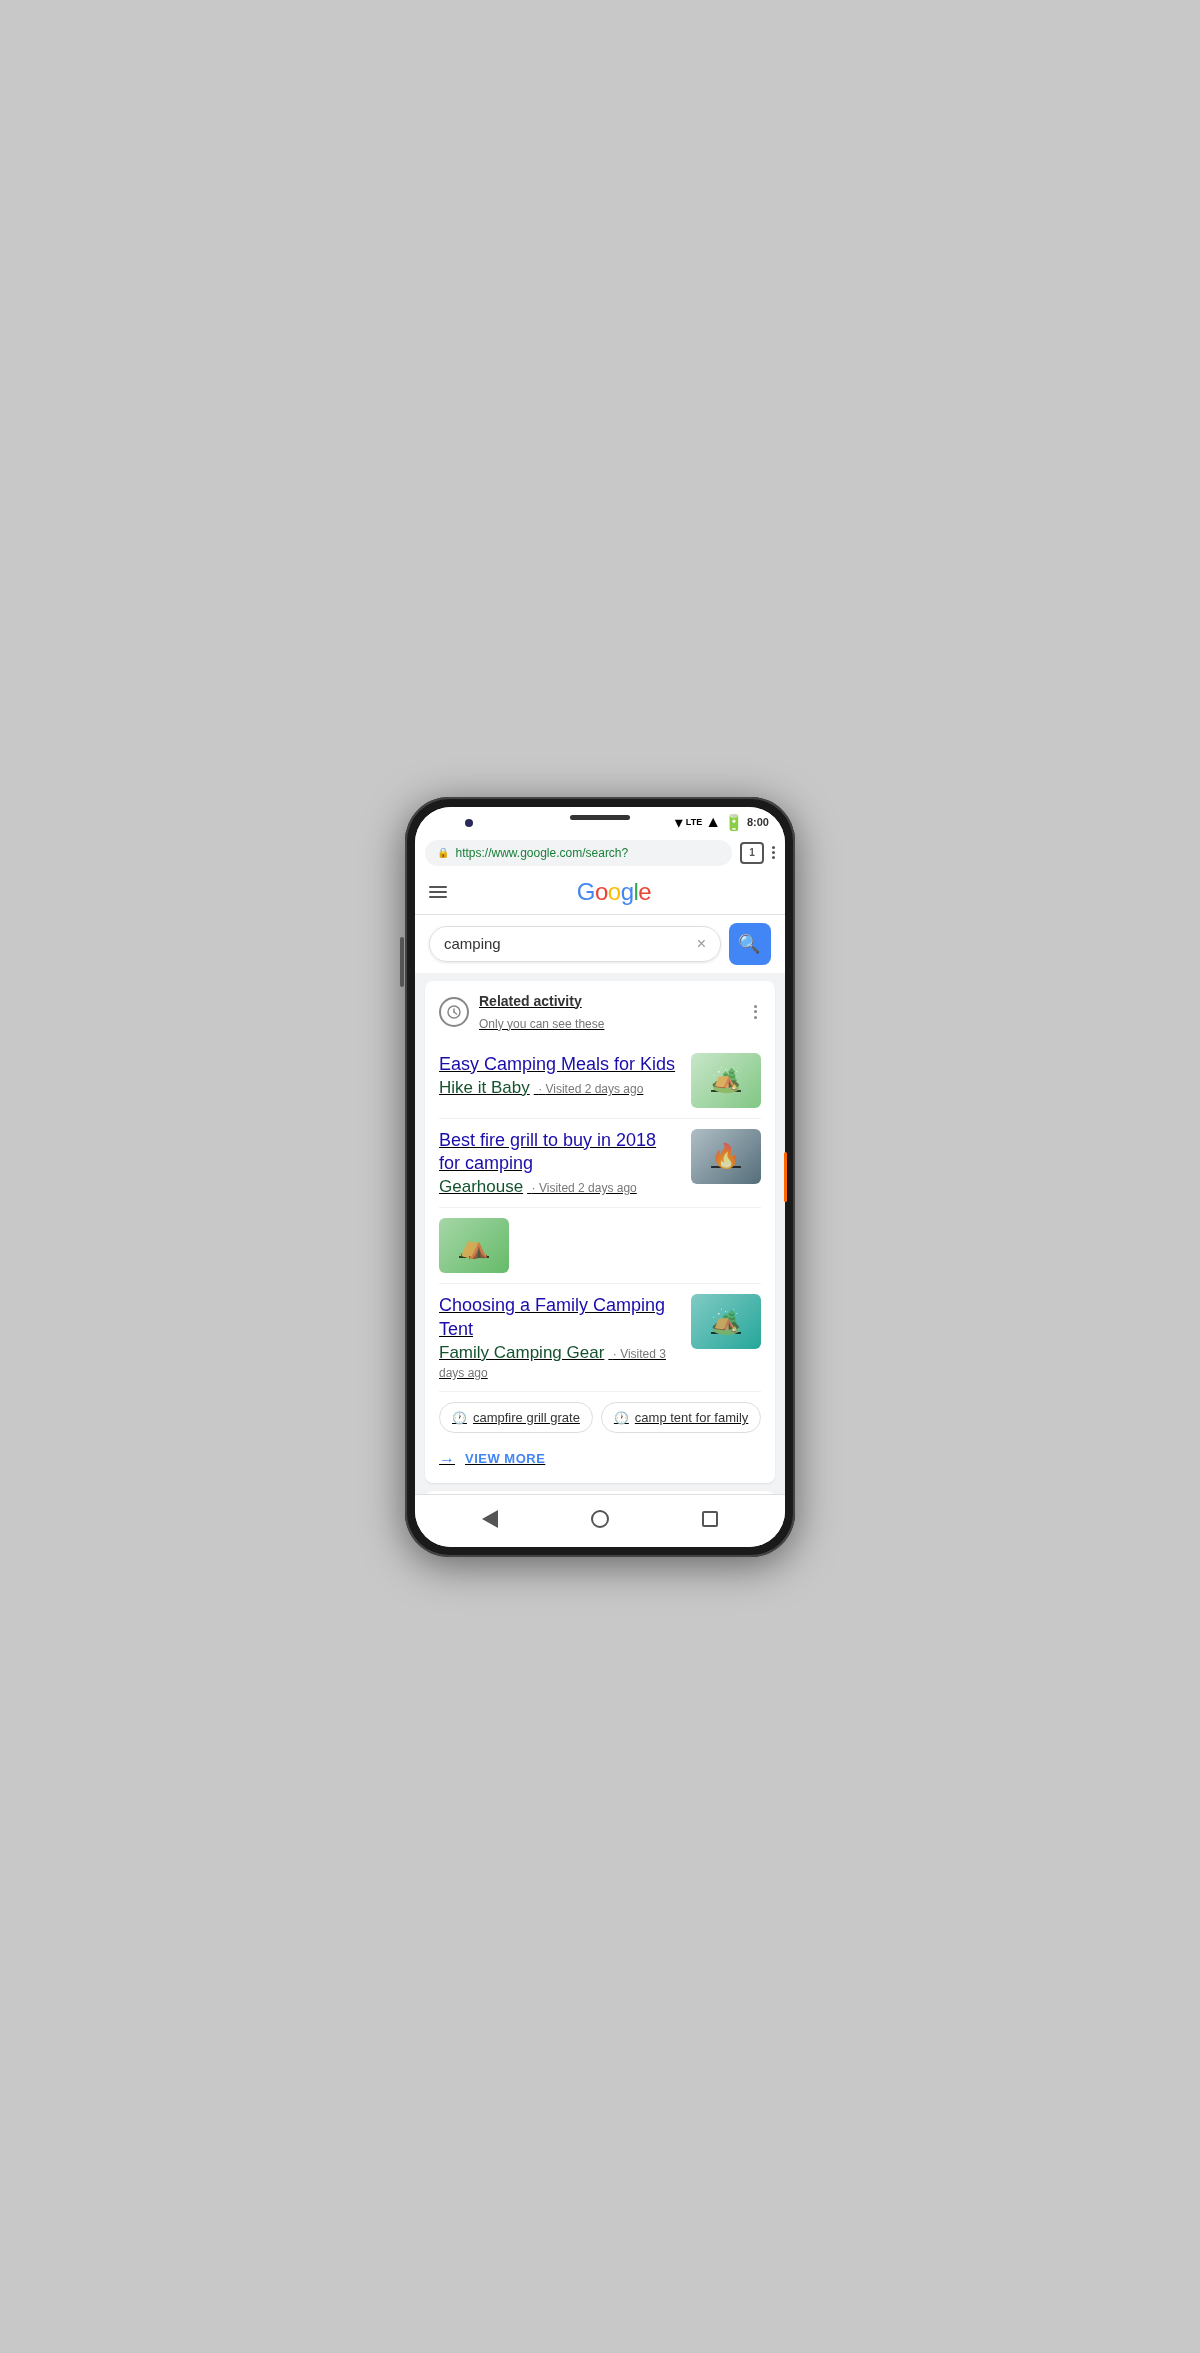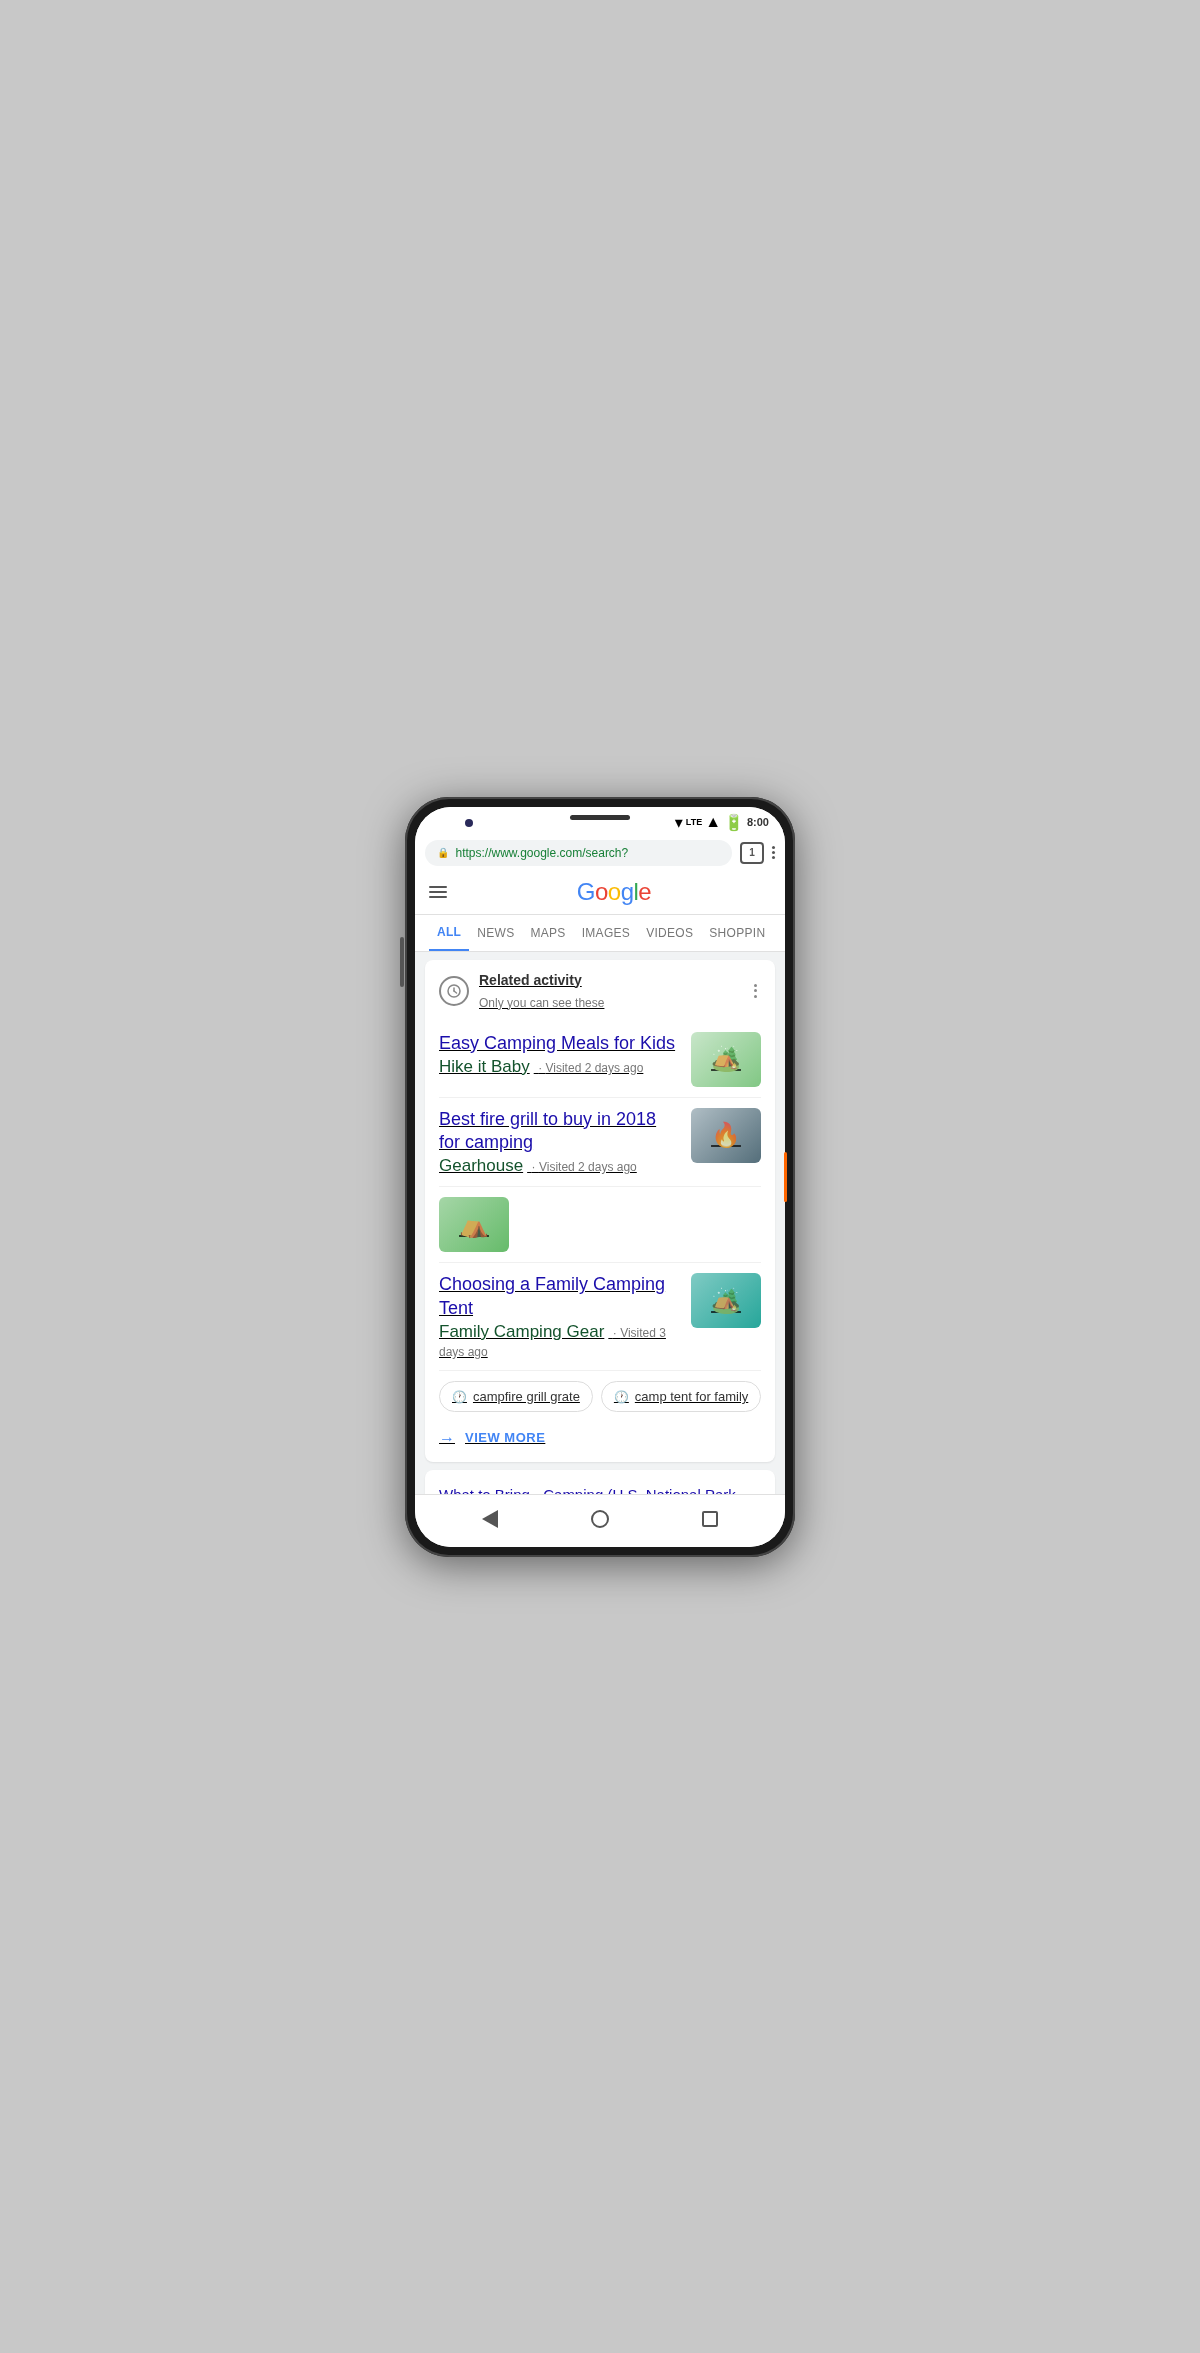--- a/index.html
+++ b/index.html
@@ -516,29 +516,30 @@
         <div class="google-logo">
           <span class="g-blue">G</span>
             <span class="g-red">o</span>
             <span class="g-yellow">o</span>
             <span class="g-blue">g</span>
             <span class="g-green">l</span>
             <span class="g-red">e</span>
         </div>
       </div>
 
-
-      <div class="tabs-row">
-        <div class="tab-item active">ALL</div>
-        <div class="tab-item">NEWS</div>
-        <div class="tab-item">MAPS</div>
-        <div class="tab-item">IMAGES</div>
-        <div class="tab-item">VIDEOS</div>
-        <div class="tab-item">SHOPPIN</div>
+      <div class="search-row">
+        <div class="search-box">
+          <span class="search-query">camping</span>
+          <span class="search-clear">×</span>
+        </div>
+        <div class="search-btn">
+          <span>🔍</span>
+        </div>
       </div>
+
 
       <div class="content">
 
         <div class="card">
           <div class="related-header">
             <div class="clock-icon-circle">
               <svg width="14" height="14" viewBox="0 0 14 14" fill="none">
                 <circle cx="7" cy="7" r="6" stroke="#888" stroke-width="1.5"></circle>
                 <line x1="7" y1="4" x2="7" y2="7" stroke="#888" stroke-width="1.5" stroke-linecap="round"></line>
                 <line x1="7" y1="7" x2="9.5" y2="9" stroke="#888" stroke-width="1.5" stroke-linecap="round"></line>

